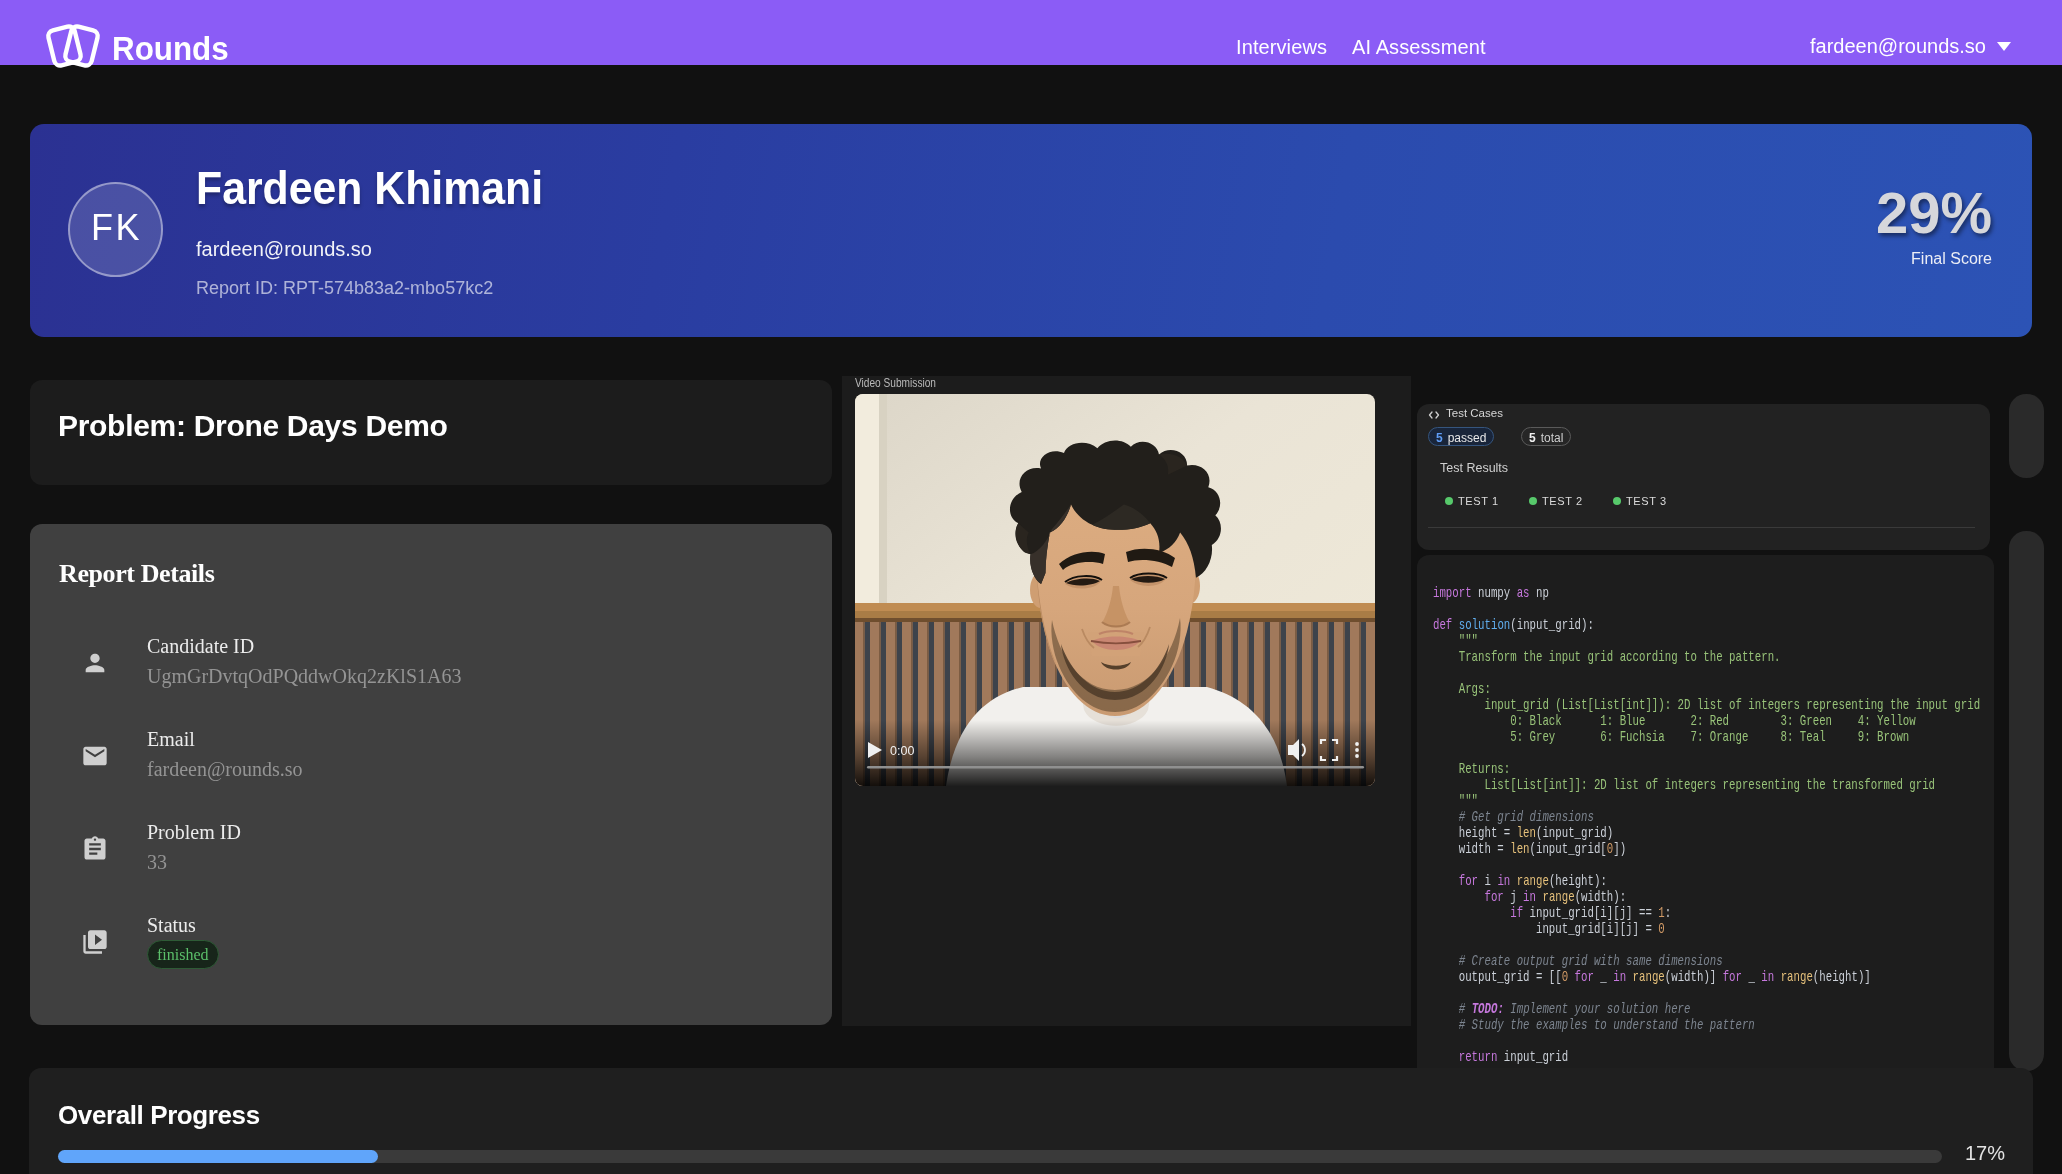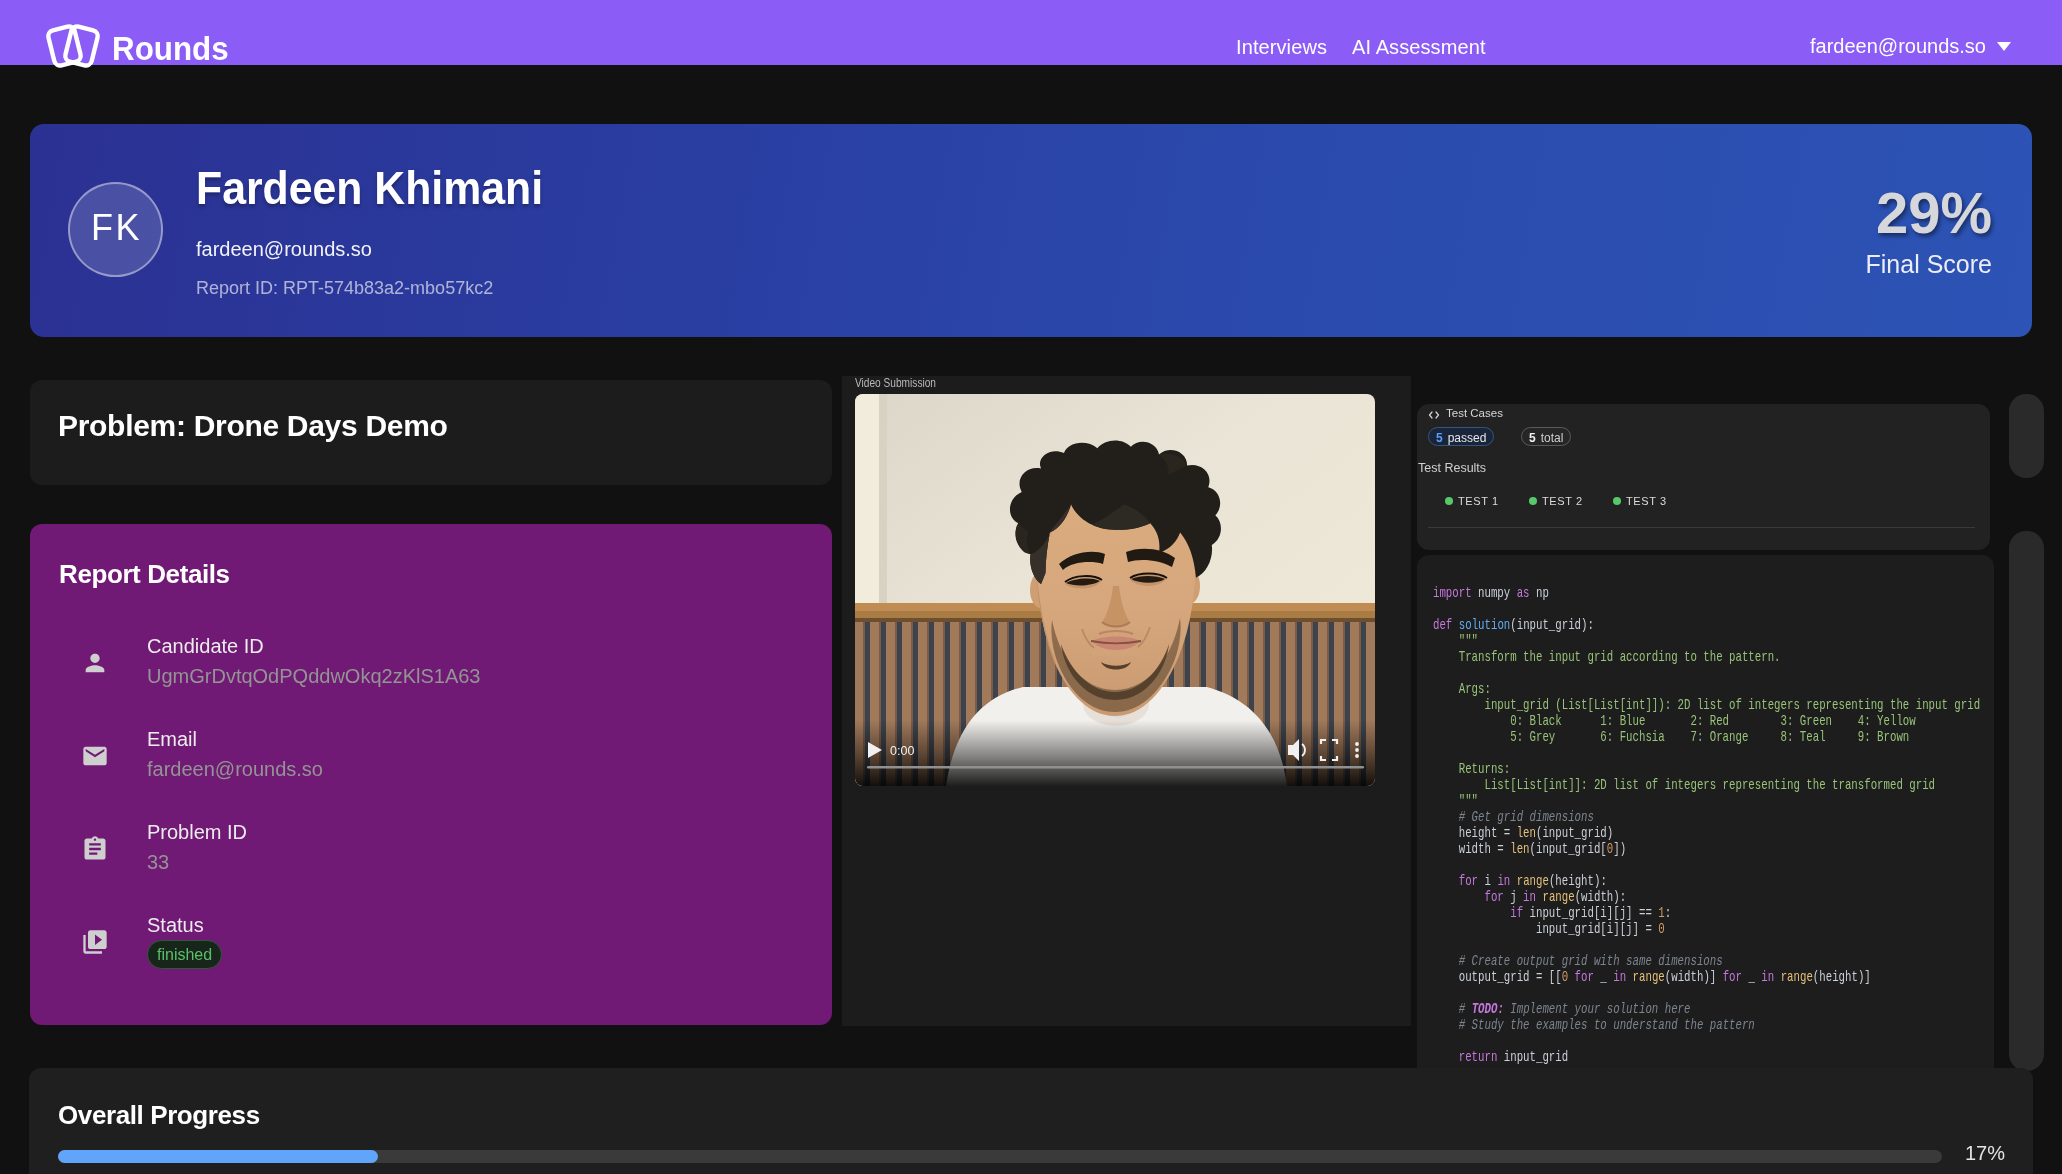--- a/index.html
+++ b/index.html
@@ -21,28 +21,28 @@
   #hero { position:absolute; left:30px; top:124px; width:2002px; height:213px; border-radius:14px;
     background:linear-gradient(100deg, #2b3192 0%, #2a3da1 32%, #2b4bae 65%, #2c53b5 100%); }
   #avatar { position:absolute; left:38px; top:58px; width:95px; height:95px; border-radius:50%;
     background:rgba(255,255,255,0.15); border:2px solid rgba(255,255,255,0.42);
     color:#fff; font-size:36px; text-align:center; line-height:88px; letter-spacing:2.5px; text-indent:2px; }
   #hname { position:absolute; left:166px; top:41px; color:#fff; font-size:46px; font-weight:700; line-height:1.0; transform:scaleX(0.93); transform-origin:0 0; text-shadow:0 3px 4px rgba(0,0,0,0.28); }
   #hmail { position:absolute; left:166px; top:114px; color:#f2f3f8; font-size:20px; }
   #hrep  { position:absolute; left:166px; top:154px; color:rgba(255,255,255,0.62); font-size:18px; }
   #score { position:absolute; right:40px; top:55px; color:#d6d7db; font-size:58px; font-weight:700;
     text-shadow:2px 3px 4px rgba(0,0,0,0.45); text-align:right; }
-  #scorelbl { position:absolute; right:40px; top:126px; color:#eceef6; font-size:25px; text-align:center; }
+  #scorelbl { position:absolute; right:40px; top:126px; color:#eceef6; font-size:16px; text-align:center; }
 
   
   #problem { position:absolute; left:30px; top:380px; width:802px; height:105px; border-radius:12px; background:#1c1c1c; }
   #problem h2 { position:absolute; left:28px; top:31px; color:#fff; font-size:30px; font-weight:700; line-height:1.0; letter-spacing:-0.3px; }
 
   
-  #report { position:absolute; left:30px; top:524px; width:802px; height:501px; border-radius:12px; background:#701a75; }
+  #report { position:absolute; left:30px; top:524px; width:802px; height:501px; border-radius:12px; background:#404040;font-family:Liberation Serif, serif; }
   #report h2 { position:absolute; left:29px; top:37px; color:#fff; font-size:26px; font-weight:700; line-height:1.0; letter-spacing:-0.4px; }
   .ritem { position:absolute; left:0; width:802px; }
   .ricon { position:absolute; left:51px; top:13px; width:28px; height:28px; }
   .rlabel { position:absolute; left:117px; top:0px; color:#ececec; font-size:20px; line-height:1.0; }
   .rvalue { position:absolute; left:117px; top:30px; color:#949494; font-size:20px; line-height:1.0; }
   #badge-finished { position:absolute; left:117px; top:25px; height:29px; border-radius:15px; padding:0 9px;
     border:1px solid #2e5b36; background:#17251a; color:#5bbf6a; font-size:16px; line-height:27px; display:inline-block; }
 
   
   #midcol { position:absolute; left:842px; top:376px; width:569px; height:650px; background:#1c1c1c; }
@@ -50,21 +50,21 @@
   #video { position:absolute; left:855px; top:394px; width:520px; height:392px; background:#000; border-radius:8px; overflow:hidden; }
 
   
   #testpanel { position:absolute; left:1417px; top:404px; width:573px; height:146px; border-radius:12px; background:#222222; }
   #tc-title { position:absolute; left:29px; top:3px; color:#d6d6d6; font-size:11.5px; }
   .pill { position:absolute; top:23px; height:19px; border-radius:11px; font-size:12px; line-height:20px; padding:0 7px; }
   #pill-passed { left:11px; background:#19253a; border:1px solid #35557e; color:#e8e8e8; }
   #pill-passed b { color:#5f9df6; font-weight:700; margin-right:5px; }
   #pill-total { left:104px; background:#262626; border:1px solid #5a5a5a; color:#cfcfcf; }
   #pill-total b { color:#f0f0f0; font-weight:700; margin-right:5px; }
-  #tr-label { position:absolute; left:1px; top:57px; color:#d0d0d0; font-size:12.5px; }
+  #tr-label { position:absolute; left:23px; top:57px; color:#d0d0d0; font-size:12.5px; }
   .chip { position:absolute; top:91px; color:#dcdcdc; font-size:11px; letter-spacing:0.6px; }
   .dot { display:inline-block; width:8px; height:8px; border-radius:50%; background:#57c96b; margin-right:5px; vertical-align:0.5px; }
   #tdivider { position:absolute; left:11px; top:123px; width:547px; height:1px; background:#3a3a3a; }
 
   
   #codepanel { position:absolute; left:1417px; top:555px; width:577px; height:552px; border-radius:12px; background:#1d1d1d; overflow:hidden; }
   #code { position:absolute; left:16px; top:31px; font-family:"Liberation Mono", monospace; font-size:15px; line-height:16px;
     color:#ccd1d9; white-space:pre; transform:scaleX(0.715); transform-origin:0 0; }
   .kw { color:#c678dd; }
   .fn { color:#61afef; }

